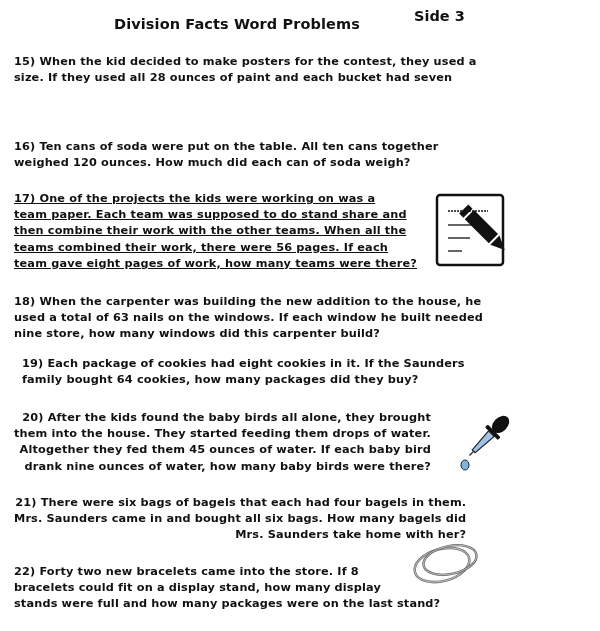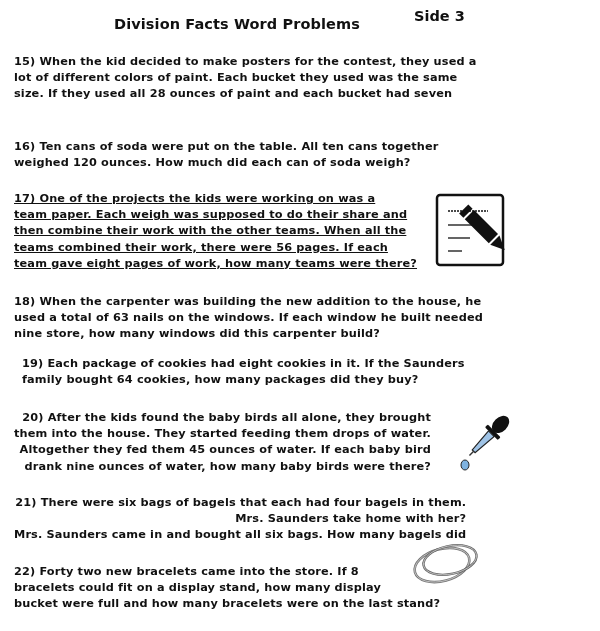--- a/index.html
+++ b/index.html
@@ -25,32 +25,31 @@
   .icon { position: absolute; }
 </style>
 </head>
 <body>
 
 <div class="title">Division Facts Word Problems</div>
 <div class="side">Side 3</div>
 
 <div class="problem" style="top:54px;">
   <span class="line">15) When the kid decided to make posters for the contest, they used a</span>
-  <span class="line">lot of different colors of paint. Each bucket they used was the same</span>
   <span class="line">size. If they used all 28 ounces of paint and each bucket had seven</span>
 </div>
 
 <div class="problem" style="top:139px;">
   <span class="line">16) Ten cans of soda were put on the table. All ten cans together</span>
   <span class="line">weighed 120 ounces. How much did each can of soda weigh?</span>
 </div>
 
 <div class="problem" style="top:191px;text-decoration:underline;">
   <span class="line">17) One of the projects the kids were working on was a</span>
-  <span class="line">team paper. Each weigh was supposed to do their share and</span>
+  <span class="line">team paper. Each team was supposed to do stand share and</span>
   <span class="line">then combine their work with the other teams. When all the</span>
   <span class="line">teams combined their work, there were 56 pages. If each</span>
   <span class="line">team gave eight pages of work, how many teams were there?</span>
 </div>
 
 <svg class="icon" style="left:434px; top:192px;" width="80" height="78" viewBox="0 0 80 78">
   <rect x="3" y="3" width="66" height="70" rx="3" ry="3" fill="#fff" stroke="#111" stroke-width="2.5"></rect>
   <line x1="14" y1="19" x2="54" y2="19" stroke="#111" stroke-width="1.3" stroke-dasharray="2,1"></line>
   <line x1="14" y1="33" x2="46" y2="33" stroke="#111" stroke-width="1.3"></line>
   <line x1="14" y1="46" x2="36" y2="46" stroke="#111" stroke-width="1.3"></line>
@@ -85,28 +84,28 @@
     <ellipse cx="0" cy="-22" rx="7" ry="10" fill="#111"></ellipse>
     <rect x="-9" y="-13" width="18" height="4" rx="1" fill="#111"></rect>
     <polygon points="-4,-9 4,-9 2,16 -2,16" fill="#9fc3e6" stroke="#222" stroke-width="1.2"></polygon>
     <line x1="0" y1="16" x2="0" y2="22" stroke="#333" stroke-width="1.4"></line>
   </g>
   <ellipse cx="10" cy="55" rx="4" ry="5" fill="#7fb3e0" stroke="#222" stroke-width="1"></ellipse>
 </svg>
 
 <div class="problem" style="top:495px;text-align:right;">
   <span class="line">21) There were six bags of bagels that each had four bagels in them.</span>
+  <span class="line">Mrs. Saunders came in and bought all six bags. How many bagels did</span>
   <span class="line">Mrs. Saunders take home with her?</span>
-  <span class="line">Mrs. Saunders came in and bought all six bags. How many bagels did</span>
 </div>
 
 <svg class="icon" style="left:406px; top:538px;" width="80" height="50" viewBox="0 0 80 50">
   <ellipse cx="36" cy="27" rx="28" ry="16" transform="rotate(-15 36 27)" fill="none" stroke="#777" stroke-width="2.6"></ellipse>
   <ellipse cx="36" cy="27" rx="28" ry="16" transform="rotate(-15 36 27)" fill="none" stroke="#ccc" stroke-width="0.8"></ellipse>
   <ellipse cx="44" cy="22" rx="27" ry="14" transform="rotate(-12 44 22)" fill="none" stroke="#666" stroke-width="2.4"></ellipse>
   <ellipse cx="44" cy="22" rx="27" ry="14" transform="rotate(-12 44 22)" fill="none" stroke="#ccc" stroke-width="0.8"></ellipse>
 </svg>
 
 <div class="problem" style="top:564px;">
   <span class="line">22) Forty two new bracelets came into the store. If 8</span>
   <span class="line">bracelets could fit on a display stand, how many display</span>
-  <span class="line">bucket were full and how many bracelets were on the last stand?</span>
+  <span class="line">stands were full and how many packages were on the last stand?</span>
 </div>
 
 </body></html>

